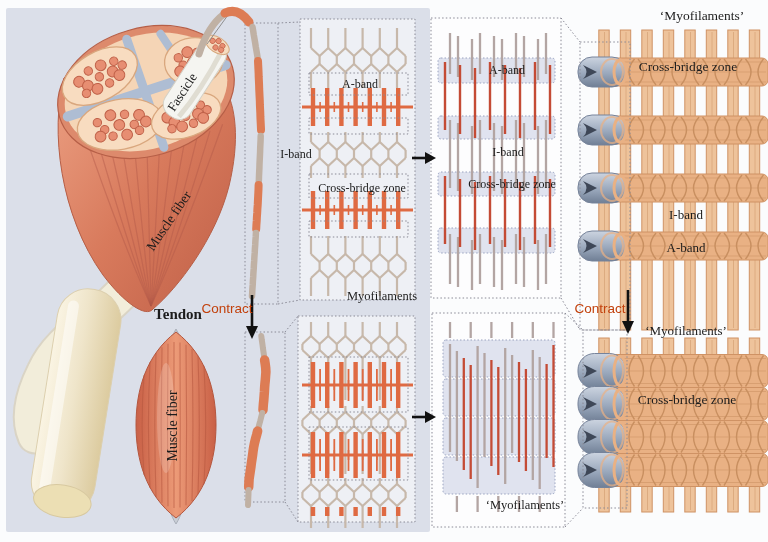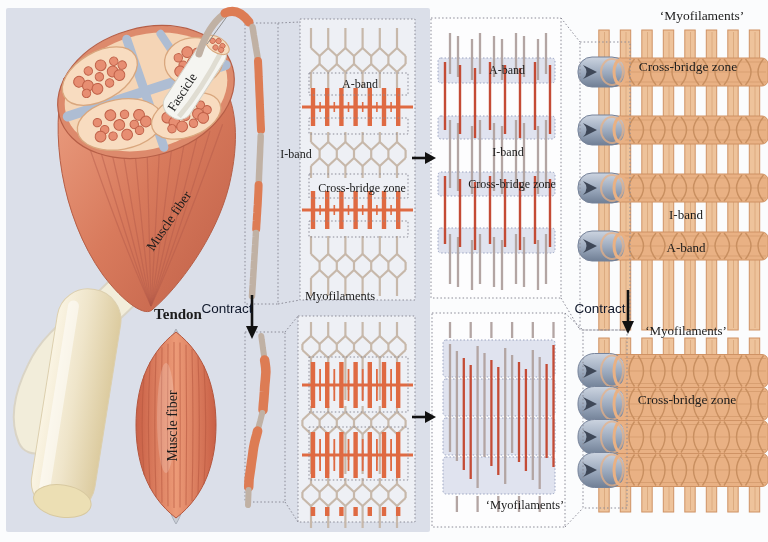--- a/index.html
+++ b/index.html
@@ -2,21 +2,21 @@
 <html style="--c-background: #dbdfe9; --c-panel: #eef0f5; --c-panel-white: #fdfdfe; --c-dotted: #8a8a96; --c-text: #1c1c1c; --c-strand-orange: #dd7c54; --c-strand-tan: #c0b1a4; --c-myosin: #df6a42; --c-actin: #c7b8aa; --c-line-red: #c44b35; --c-line-gray: #b3a5a3; --c-band: #e0e3ef; --c-band-border: #9aa3c0; --c-weave: #e9b184; --c-weave-light: #eec39b; --c-weave-stroke: #cf9264; --c-weave-dark: #c88f60; --c-bobbin-dark: #3e4757; --c-muscle-dark: #b2594a; --c-flesh: #f5d5b6; --c-flesh-dot: #e78e72; --c-gap-blue: #aebdd3; --c-tendon-white: #f2edda; --c-arrow: #111111;"><head>
 <meta charset="utf-8">
 <style>
   html,body{margin:0;padding:0;background:#fbfcfd;}
   .canvas{position:relative;width:768px;height:542px;background:#fbfcfd;overflow:hidden;
           font-family:"Liberation Serif",serif;}
   .canvas svg{position:absolute;left:0;top:0;}
   .labels{position:absolute;left:0;top:0;width:768px;height:542px;pointer-events:none;}
   .lbl{position:absolute;white-space:nowrap;color:var(--c-text,#1c1c1c);
        font-size:12px;line-height:1;transform:translate(-50%,-50%);}
-  .sans{font-family:"Liberation Sans",sans-serif;color:#0f172a;}
+  .sans{font-family:"Liberation Sans",sans-serif;color:#c2410c;}
 </style>
 </head>
 <body>
 
 <div class="canvas">
 
   <svg id="art" width="768" height="542" viewBox="0 0 768 542">
     <defs>
       <linearGradient id="gMuscle" x1="0" y1="0" x2="1" y2="1">
         <stop offset="0" stop-color="#eda285"></stop>
@@ -853,21 +853,21 @@
     <div class="lbl" style="left:169px;top:221px;font-size:13.5px;transform:translate(-50%,-50%) rotate(-56deg);">Muscle fiber</div>
     <div class="lbl" style="left:178px;top:314px;font-size:15px;font-weight:bold;">Tendon</div>
     <div class="lbl" style="left:173px;top:426px;font-size:14px;transform:translate(-50%,-50%) rotate(-90deg);">Muscle fiber</div>
 
     <div class="lbl sans" style="left:227px;top:309px;font-size:13.5px;">Contract</div>
     <div class="lbl sans" style="left:600px;top:309px;font-size:13.5px;">Contract</div>
 
     <div class="lbl" style="left:360px;top:84px;">A-band</div>
     <div class="lbl" style="left:296px;top:154px;">I-band</div>
     <div class="lbl" style="left:362px;top:188px;">Cross-bridge zone</div>
-    <div class="lbl" style="left:340px;top:296px;font-size:12.5px;">Myofilaments</div>
+    <div class="lbl" style="left:382px;top:296px;font-size:12.5px;">Myofilaments</div>
 
     <div class="lbl" style="left:507px;top:70px;">A-band</div>
     <div class="lbl" style="left:508px;top:152px;">I-band</div>
     <div class="lbl" style="left:512px;top:184px;">Cross-bridge zone</div>
     <div class="lbl" style="left:525px;top:505px;font-size:12.5px;">‘Myofilaments’</div>
 
     <div class="lbl" style="left:702px;top:16px;font-size:13.5px;">‘Myofilaments’</div>
     <div class="lbl" style="left:688px;top:67px;font-size:13.5px;">Cross-bridge zone</div>
     <div class="lbl" style="left:686px;top:214px;font-size:13px;">I-band</div>
     <div class="lbl" style="left:686px;top:247px;font-size:13px;">A-band</div>

